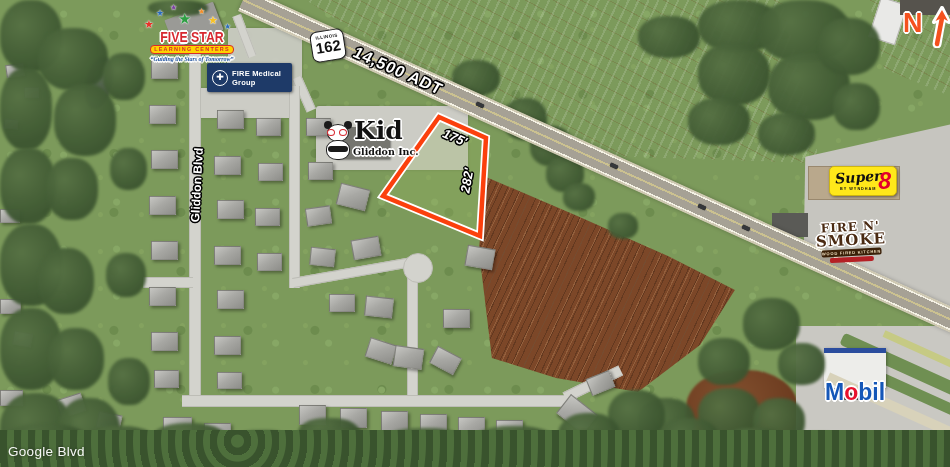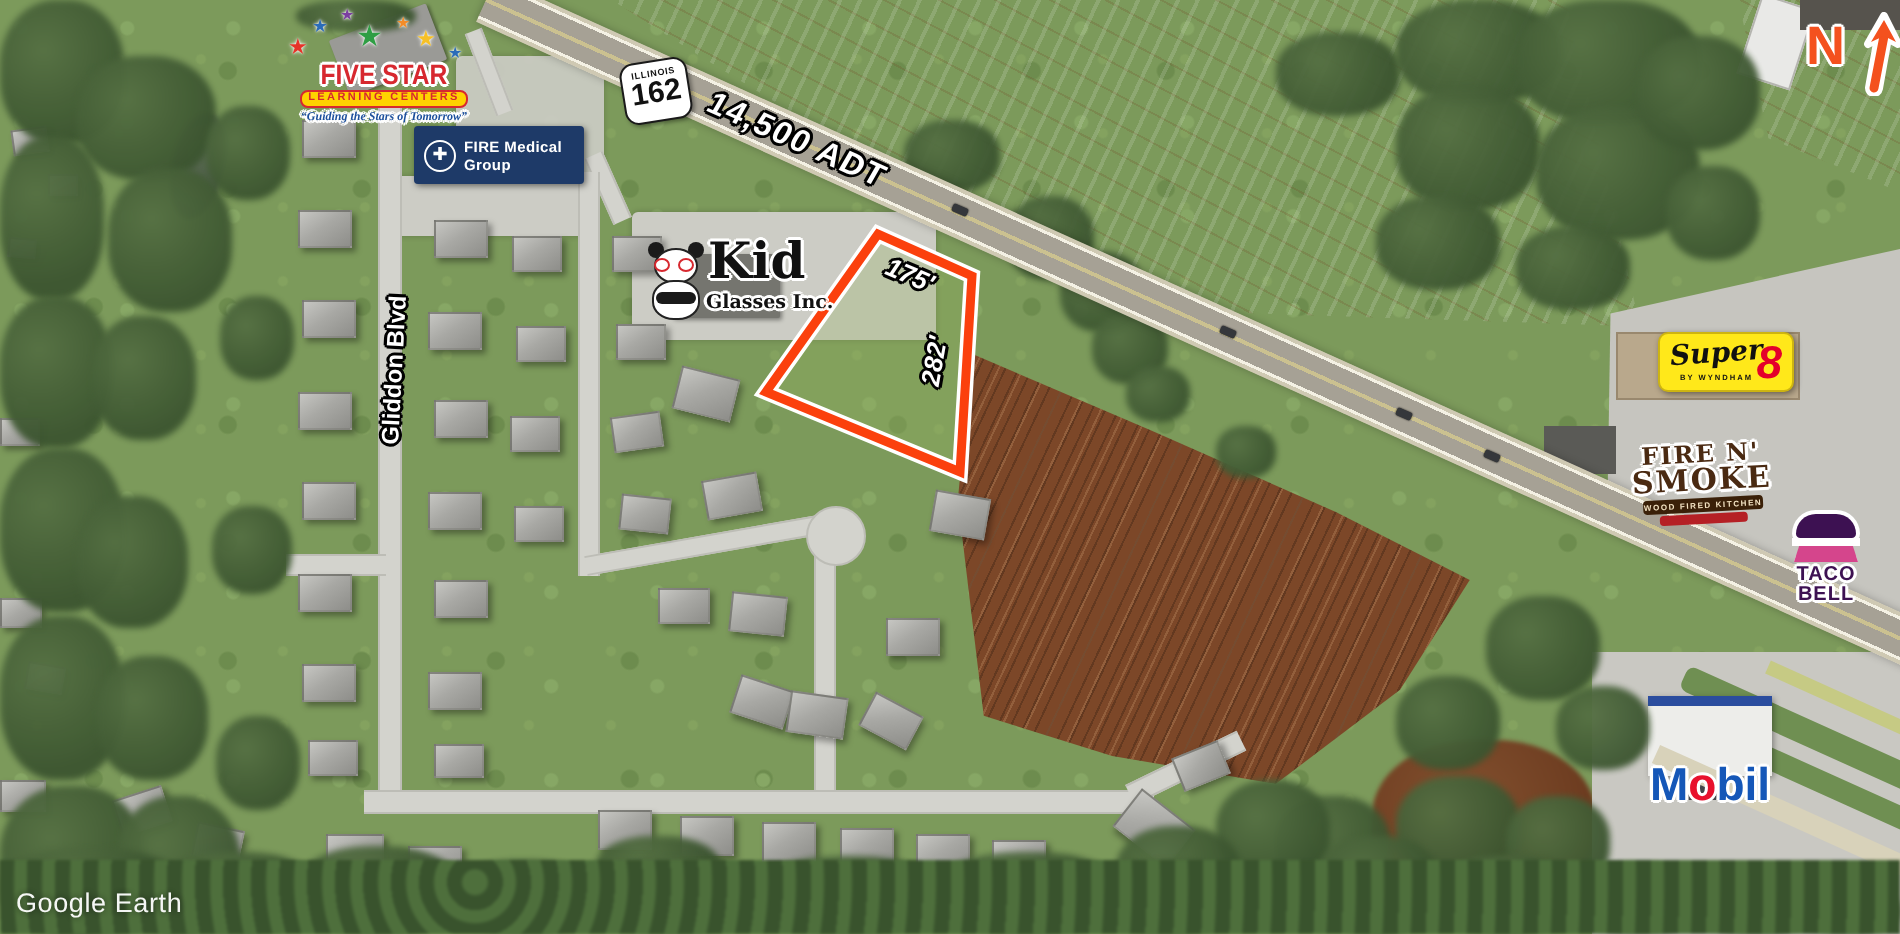--- a/index.html
+++ b/index.html
@@ -385,54 +385,45 @@
     <div id="panda">
       <span class="ear e1"></span>
       <span class="ear e2"></span>
       <span class="head"></span>
       <span class="glass g1"></span>
       <span class="glass g2"></span>
       <span class="body"></span>
       <span class="arm"></span>
     </div>
     <div id="kid-name" class="ol-w">Kid</div>
-    <div id="kid-sub" class="ol-w">Glasses Inc.</div>
+    <div id="kid-sub" class="ol-w">Gliddon Inc.</div>
   </div>
 
   <div id="logo-super8">
     <span id="s8-script">Super</span>
     <span id="s8-byline">BY WYNDHAM</span>
     <span id="s8-eight">8</span>
   </div>
 
   <div id="logo-fns">
     <div id="fns-l1" class="ol-w">FIRE N'</div>
     <div id="fns-l2" class="ol-w">SMOKE</div>
     <div id="fns-sub">WOOD FIRED KITCHEN</div>
     <div id="fns-ribbon"></div>
   </div>
 
-  <div id="logo-tacobell">
-    <div id="tb-bell">
-      <span id="tb-dome"></span>
-      <span id="tb-band"></span>
-      <span id="tb-body"></span>
-    </div>
-    <div id="tb-t1" class="ol-w">TACO</div>
-    <div id="tb-t2" class="ol-w">BELL</div>
-  </div>
 
   <div id="logo-mobil" class="ol-w">
     <span class="mobil-blue">M</span><span class="mobil-red">o</span><span class="mobil-blue">bil</span>
   </div>
 
   <div id="north">
     <span id="north-n" class="ol-w">N</span>
     <svg id="north-arrow" width="22" height="42">
       <path d="M8 38 L13 10" stroke="#ffffff" stroke-width="9" stroke-linecap="round" fill="none"></path>
       <path d="M13 12 L5 16 L13 2 L20 16 Z" fill="#ffffff" stroke="#ffffff" stroke-width="4" stroke-linejoin="round"></path>
       <path d="M8 38 L13 12" stroke="#f4511e" stroke-width="4.5" stroke-linecap="round" fill="none"></path>
       <path d="M13 12 L6.5 15 L13 4 L19 15 Z" fill="#f4511e"></path>
     </svg>
   </div>
 
-  <div id="attribution">Google Earth</div>
+  <div id="attribution">Google Blvd</div>
 </div>
 
 </body></html>

